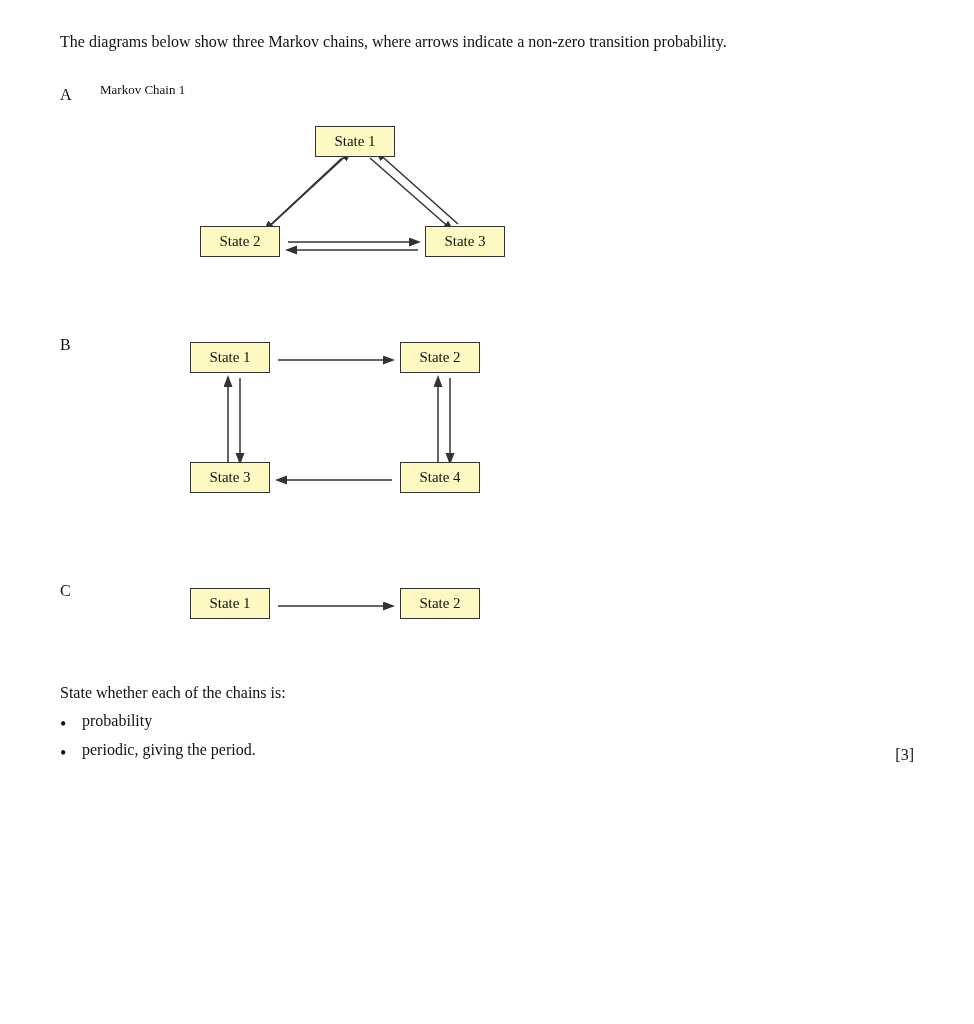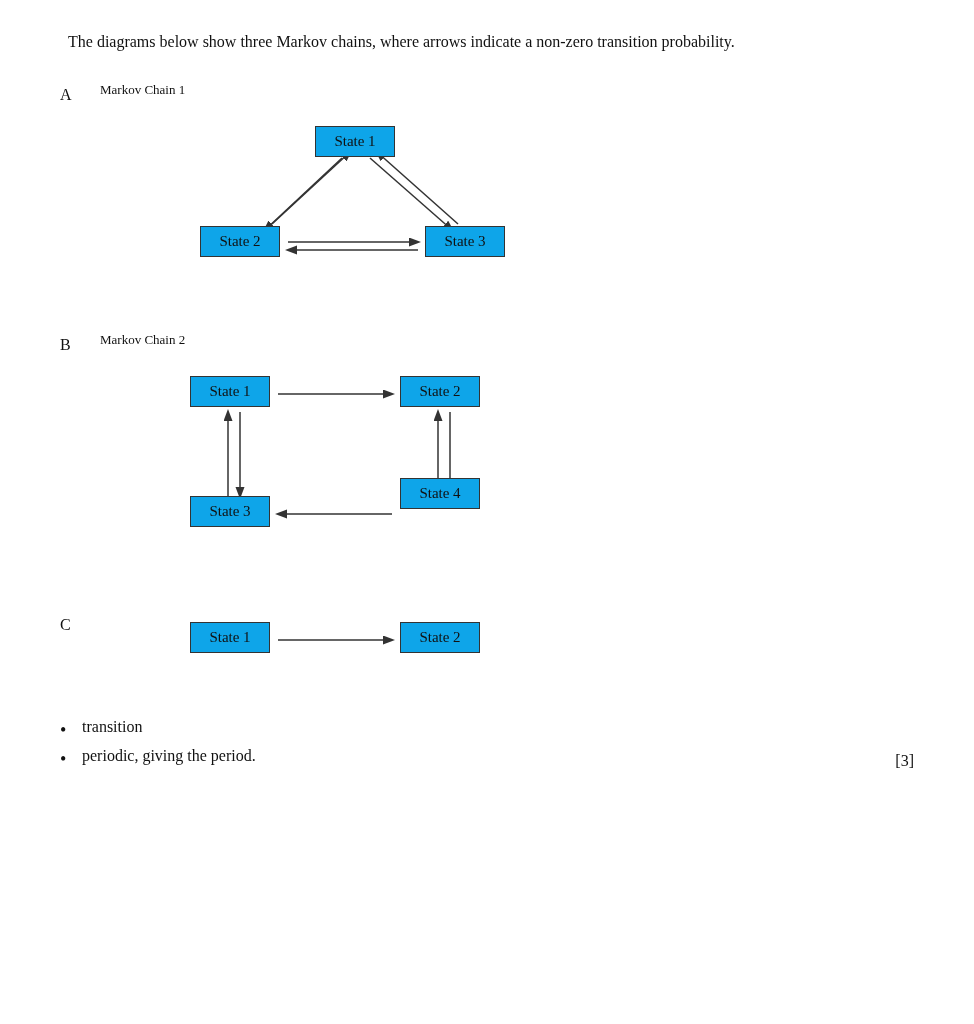--- a/index.html
+++ b/index.html
@@ -10,21 +10,20 @@
       color: #111;
       width: 974px;
       min-height: 1024px;
       padding: 30px 60px 40px 60px;
     }
 
     .intro-text {
       line-height: 1.5;
       margin-bottom: 28px;
       max-width: 860px;
-      margin-left: 8px;
     }
 
     .section {
       display: flex;
       flex-direction: row;
       align-items: flex-start;
       margin-bottom: 36px;
     }
 
     .section-label {
@@ -44,21 +43,21 @@
     }
 
     
     .state-box {
       border: 1.5px solid #333;
       padding: 6px 14px;
       display: inline-flex;
       align-items: center;
       justify-content: center;
       font-size: 15px;
-      background: #0ea5e9;
+      background: #fef9c3;
       white-space: nowrap;
       min-width: 80px;
     }
 
     
     .chain1-diagram {
       position: relative;
       width: 400px;
       height: 180px;
       margin-left: 60px;
@@ -112,21 +111,21 @@
     }
 
     .chain2-state3 {
       position: absolute;
       top: 130px;
       left: 30px;
     }
 
     .chain2-state4 {
       position: absolute;
-      top: 112px;
+      top: 130px;
       left: 240px;
     }
 
     .chain2-svg {
       position: absolute;
       top: 0; left: 0;
       width: 420px;
       height: 210px;
       pointer-events: none;
     }
@@ -237,21 +236,20 @@
       <div class="state-box chain1-state1">State 1</div>
       <div class="state-box chain1-state2">State 2</div>
       <div class="state-box chain1-state3">State 3</div>
     </div>
   </div>
 </div>
 
 <div class="section">
   <div class="section-label">B</div>
   <div class="chain-content">
-    <div class="chain-title">Markov Chain 2</div>
     <div class="chain2-diagram">
       <svg class="chain2-svg">
         <defs>
           <marker id="arrow2" markerWidth="8" markerHeight="8" refX="6" refY="3" orient="auto">
             <path d="M0,0 L0,6 L8,3 z" fill="#333"></path>
           </marker>
         </defs>
 
         <line x1="118" y1="28" x2="232" y2="28" stroke="#333" stroke-width="1.5" marker-end="url(#arrow2)"></line>
 
@@ -288,24 +286,25 @@
         <line x1="118" y1="28" x2="232" y2="28" stroke="#333" stroke-width="1.5" marker-end="url(#arrow3)"></line>
       </svg>
 
       <div class="state-box chain3-state1">State 1</div>
       <div class="state-box chain3-state2">State 2</div>
     </div>
   </div>
 </div>
 
 <div class="bottom-section">
+  <p class="bottom-question">State whether each of the chains is:</p>
   <ul class="bullet-list">
     <li>
       <span class="bullet-dot">•</span>
-      <span>transition</span>
+      <span>probability</span>
     </li>
     <li>
       <span class="bullet-dot">•</span>
       <span>periodic, giving the period.</span>
     </li>
   </ul>
   <div class="marks-row">
     <span class="marks">[3]</span>
   </div>
 </div>

